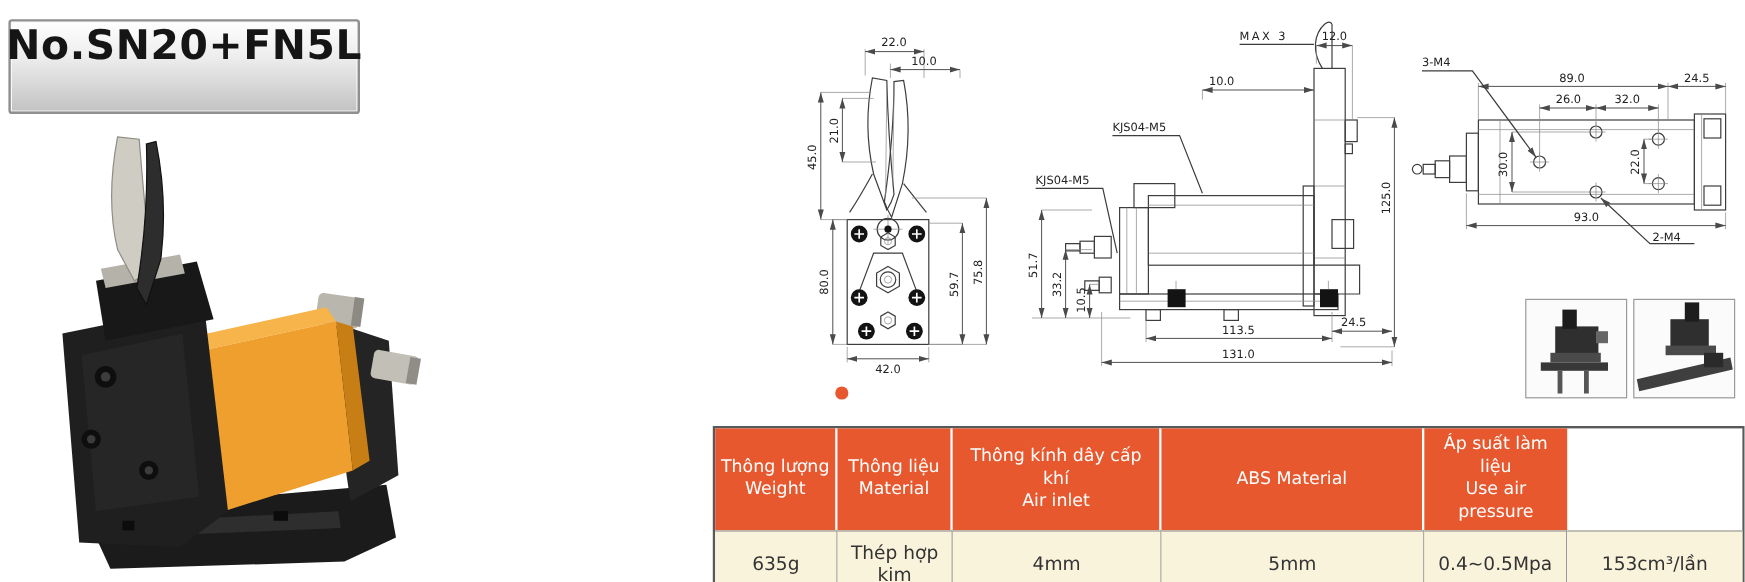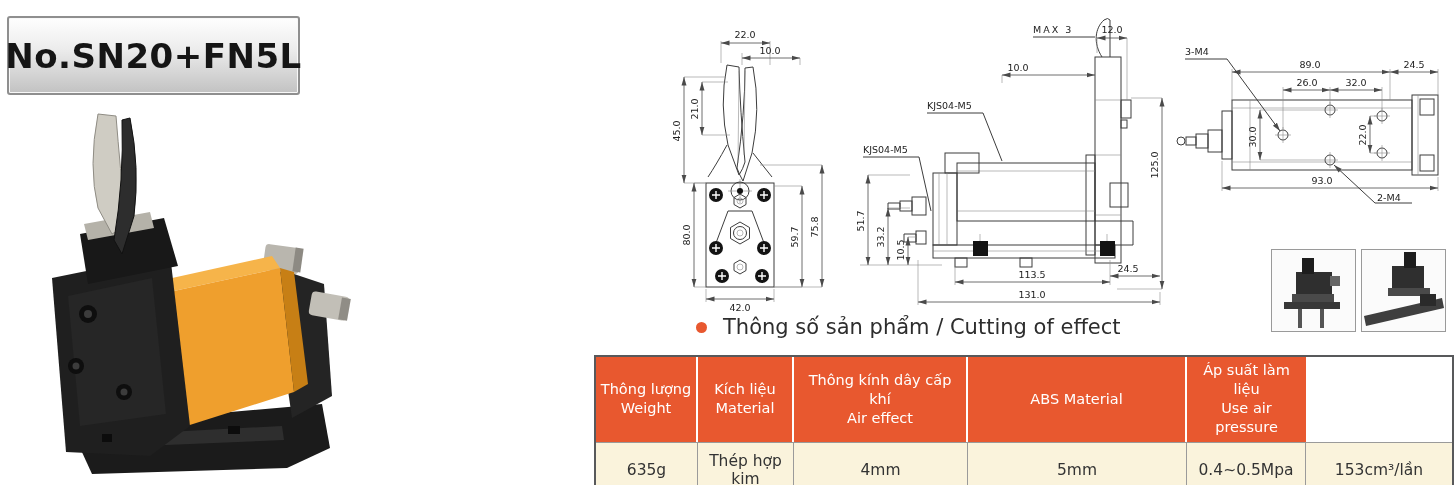--- a/index.html
+++ b/index.html
@@ -6,21 +6,21 @@
   html,body { background:#ffffff; }
   body { font-family:"DejaVu Sans","Liberation Sans",sans-serif; }
   .canvas { position:relative; width:1454px; height:485px; background:#fff; overflow:hidden; }
 
   
   .title-box {
     position:absolute; left:7px; top:16px; width:293px; height:79px;
     border:2px solid #8f8f8f; border-radius:3px;
     background:linear-gradient(180deg,#fefefe 0%,#ededed 40%,#cdcdcd 85%,#c2c2c2 100%);
     box-shadow:inset 0 0 0 1px #f8f8f8;
-    display:flex; align-items:center; justify-content:center;
+    display:flex; justify-content:center;
   }
   .title-box .model { font-size:34px; font-weight:bold; color:#151515; letter-spacing:.5px; }
 
   
   .photo { position:absolute; left:32px; top:96px; width:330px; height:388px; }
 
   
   .drawings { position:absolute; left:650px; top:5px; width:810px; height:312px; }
   .ln   { stroke:#3d3d3d; stroke-width:1; fill:none; }
   .thin { stroke:#8a8a8a; stroke-width:.6; fill:none; }
@@ -320,36 +320,35 @@
       <rect x="30" y="16" width="32" height="24" fill="#2f2f2f"></rect>
       <rect x="42" y="2" width="12" height="16" fill="#1d1d1d"></rect>
       <rect x="26" y="38" width="42" height="8" fill="#4a4a4a"></rect>
       <path d="M2,66 L80,48 L82,58 L4,76 Z" fill="#3f3f3f"></path>
       <rect x="58" y="44" width="16" height="12" fill="#2a2a2a"></rect>
     </svg>
   </div>
 
   <div class="section-heading">
     <span class="bullet"></span>
-    <span class="heading-text">Thông số sản phẩm / Cutting of effect</span>
   </div>
 
   <div class="spec-table">
     <div class="thead">
       <div class="th">
         <div>Thông lượng</div>
         <div>Weight</div>
       </div>
       <div class="th">
-        <div>Kích liệu</div>
+        <div>Thông liệu</div>
         <div>Material</div>
       </div>
       <div class="th">
         <div>Thông kính dây cấp khí</div>
-        <div>Air effect</div>
+        <div>Air inlet</div>
       </div>
       <div class="th">
         <div>ABS Material</div>
       </div>
       <div class="th">
         <div>Áp suất làm liệu</div>
         <div>Use air pressure</div>
       </div>
     </div>
     <div class="trow">

